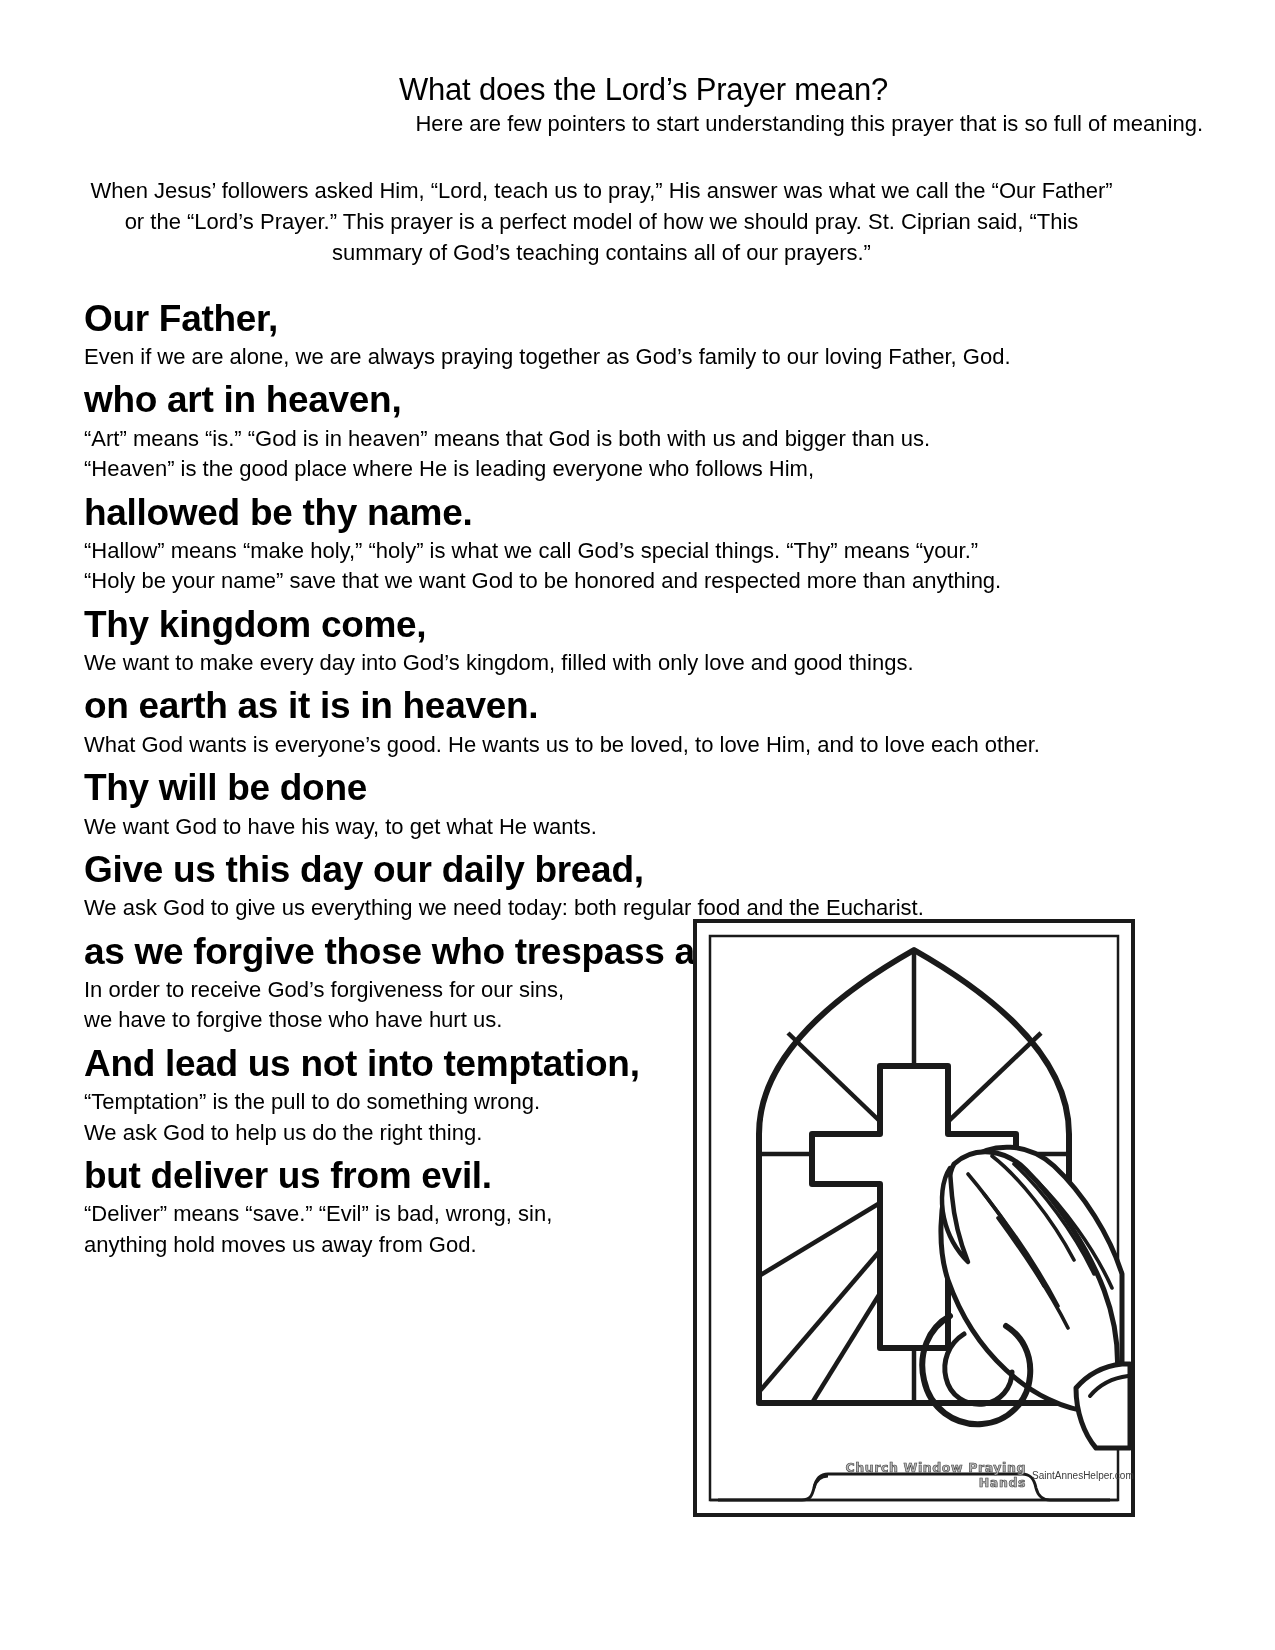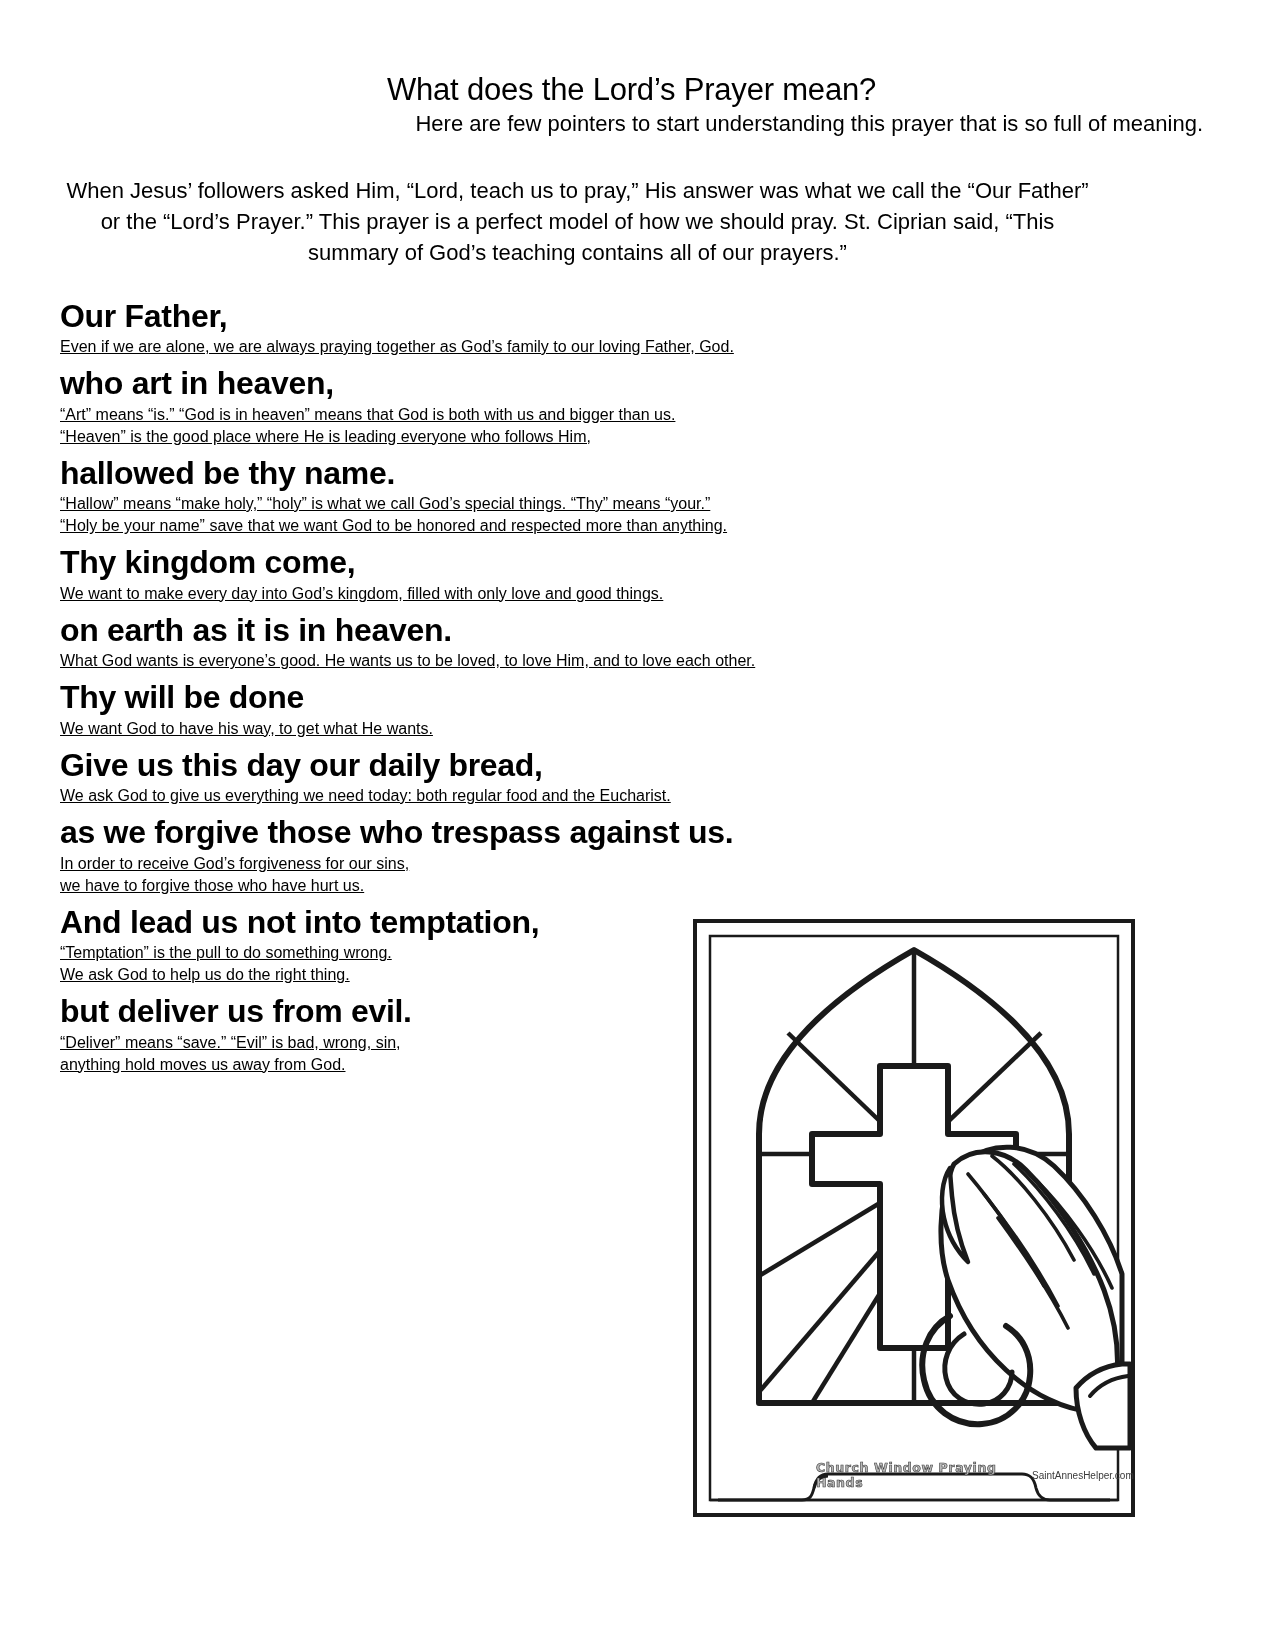--- a/index.html
+++ b/index.html
@@ -11,21 +11,21 @@
     font-family: "Liberation Sans", sans-serif;
     color: #000000;
     position: relative;
     overflow: hidden;
   }
 
   .page {
     position: relative;
     width: 1275px;
     height: 1650px;
-    padding: 72px 72px 0 60px;
+    padding: 72px 72px 0 84px;
   }
 
   
   .doc-title {
     text-align: center;
     font-size: 31px;
     font-weight: 400;
     letter-spacing: -0.2px;
     margin: 0 0 2px 0;
     line-height: 1.18;
@@ -44,32 +44,31 @@
     line-height: 1.42;
     margin: 0 0 28px 0;
     text-align: center;
     max-width: 1035px;
   }
 
   
   .sections { position: relative; }
 
   .petition {
-    font-size: 32px;
+    font-size: 37px;
     font-weight: 700;
     line-height: 1.2;
     margin: 6px 0 1px 0;
     letter-spacing: -0.3px;
   }
   .gloss {
-    font-size: 16px;
+    font-size: 22px;
     font-weight: 400;
     line-height: 1.38;
     margin: 0;
-    text-decoration: underline;
   }
 
   
   .narrow { max-width: 600px; }
 
   
   .illustration {
     position: absolute;
     left: 692px;
     top: 918px;
@@ -77,21 +76,21 @@
     height: 600px;
   }
   .illustration svg { display: block; width: 100%; height: 100%; }
 
   .caption-wrap { position: absolute; left: 0; top: 0; width: 100%; height: 100%; pointer-events: none; }
   .caption-text {
     position: absolute;
     left: 124px;
     top: 542px;
     width: 210px;
-    text-align: left;
+    text-align: right;
     font-size: 12.5px;
     font-weight: 700;
     letter-spacing: 0.6px;
     color: #b9b9b9;
     -webkit-text-stroke: 0.6px #3a3a3a;
     font-family: "DejaVu Sans", sans-serif;
   }
   .credit-text {
     position: absolute;
     left: 340px;

